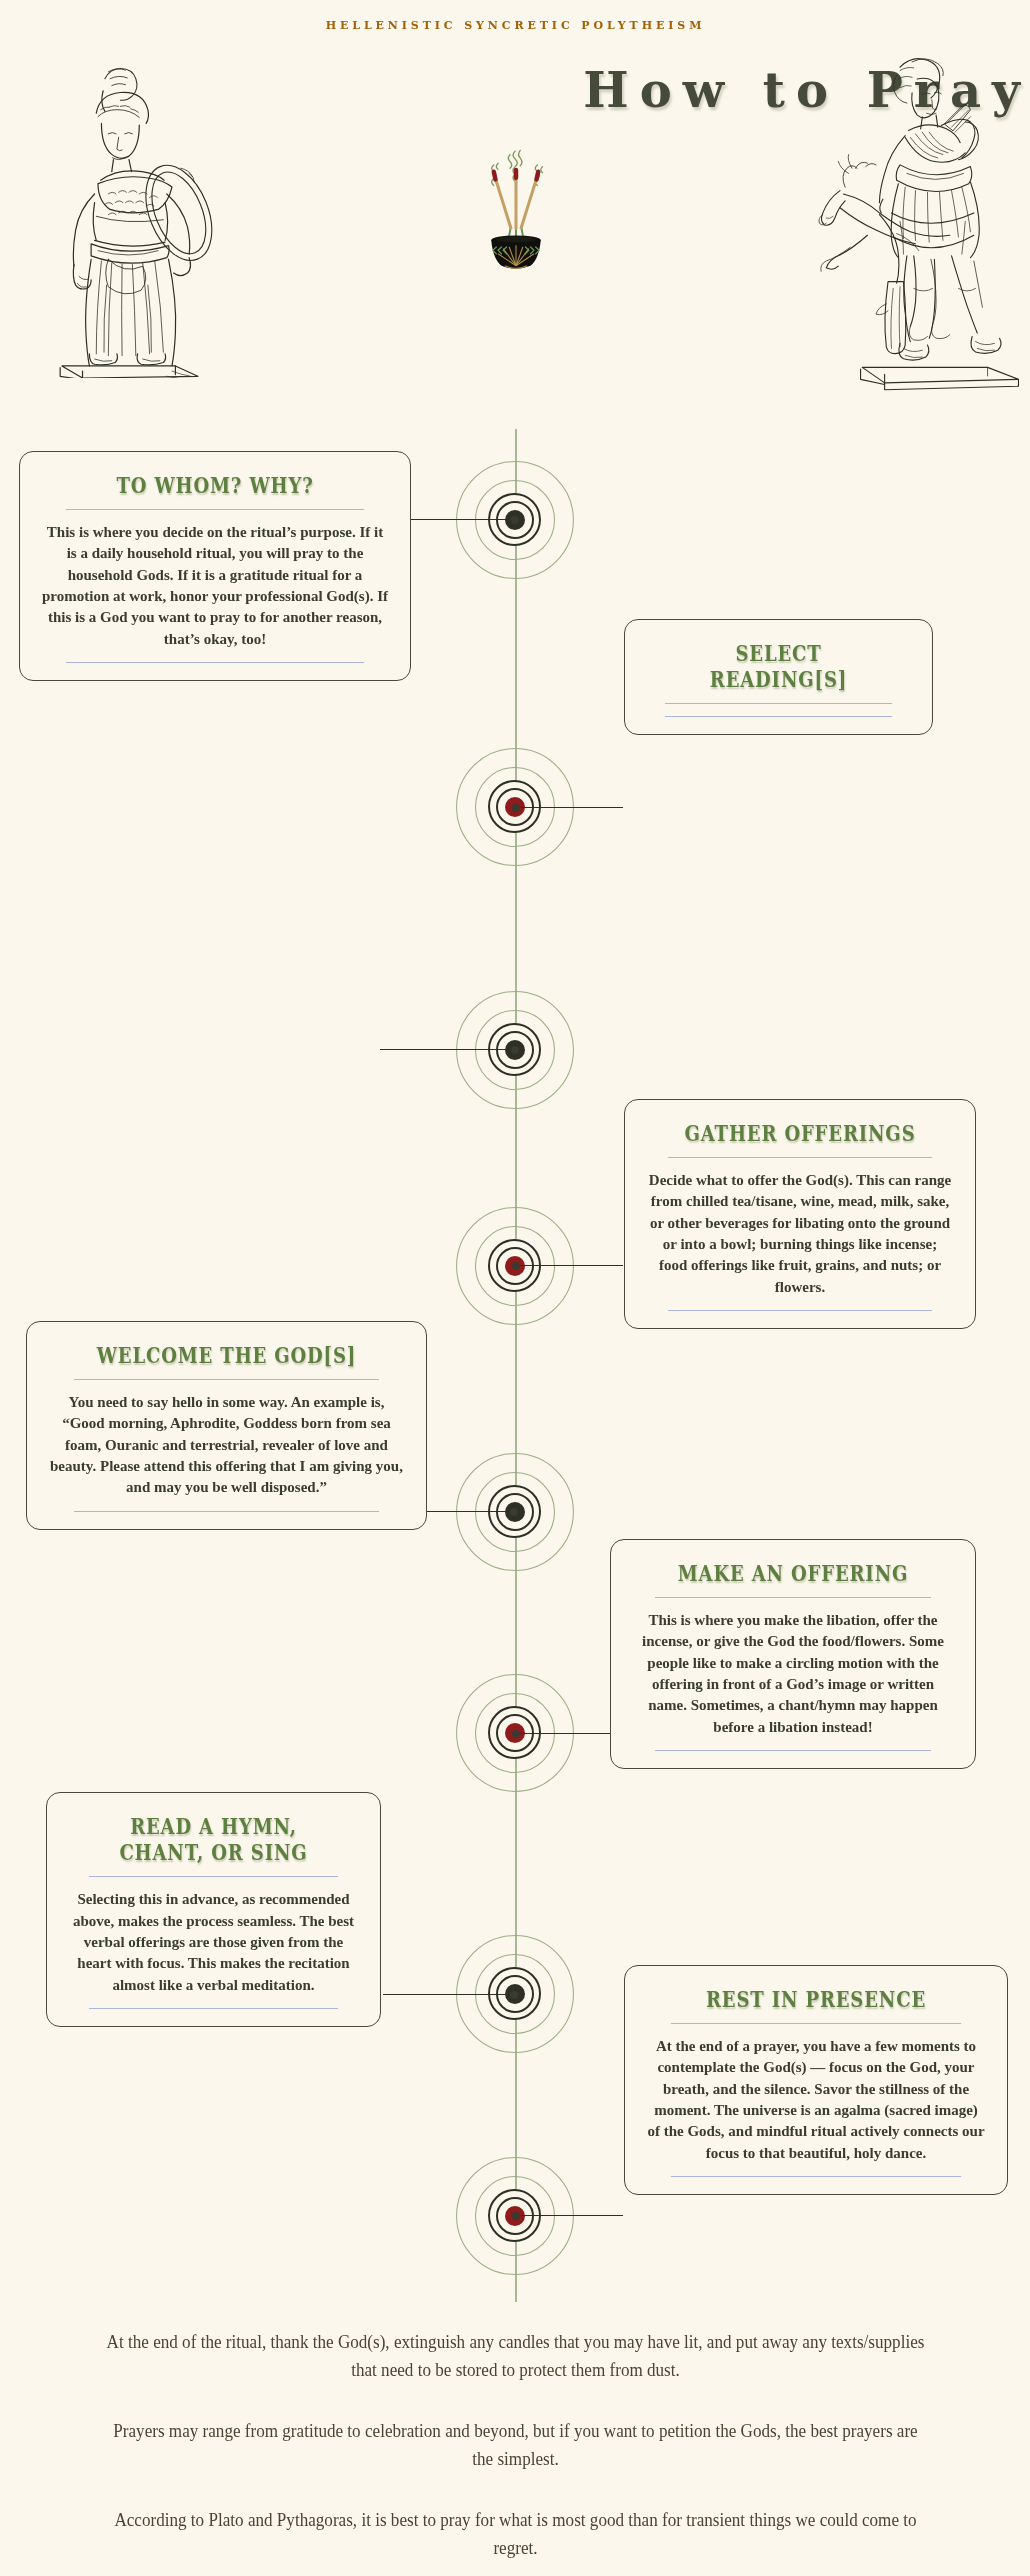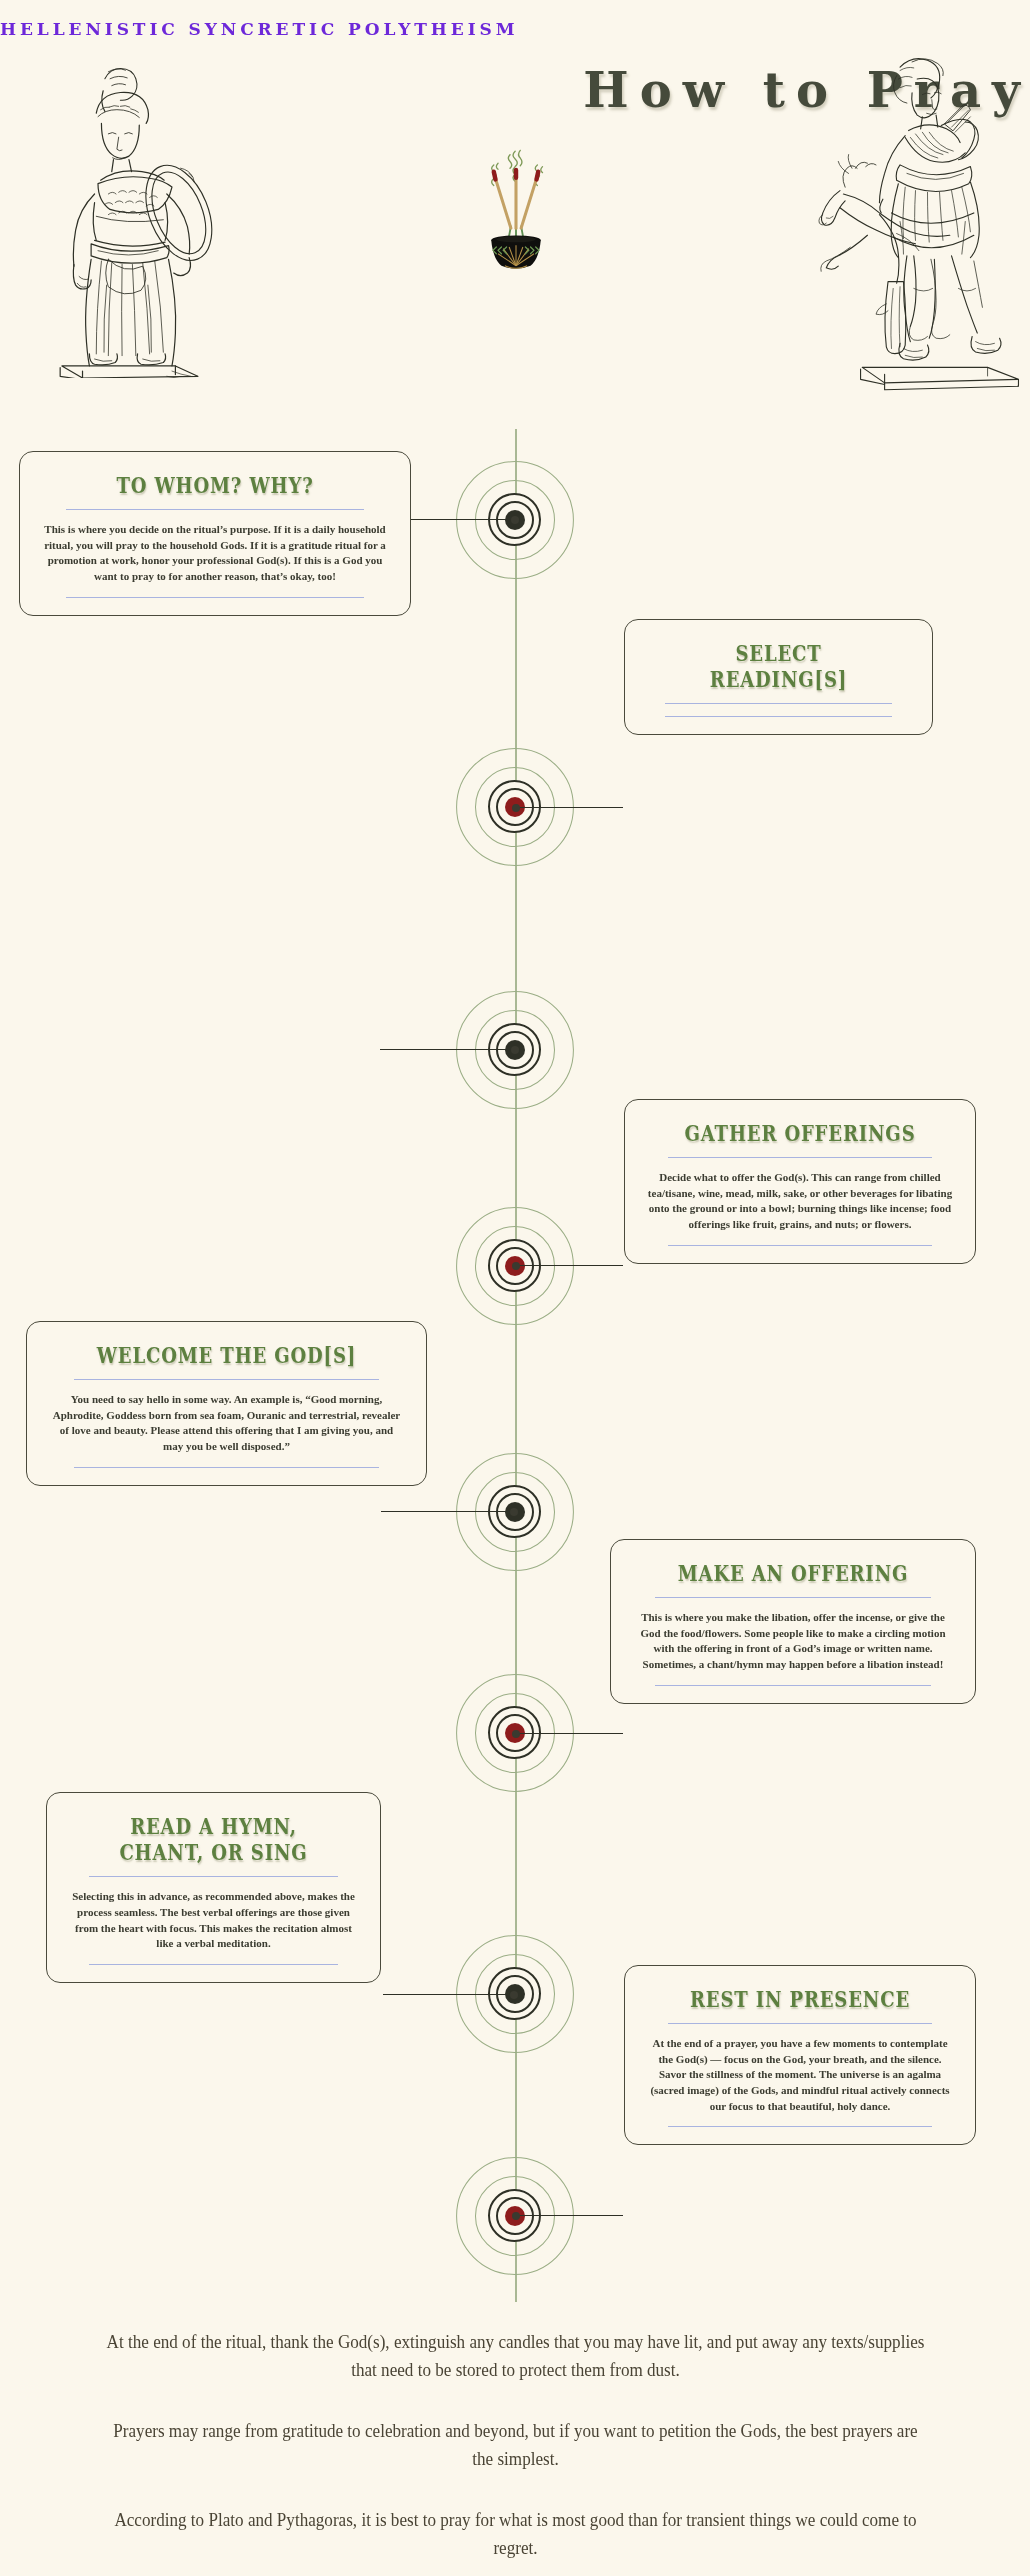--- a/index.html
+++ b/index.html
@@ -21,26 +21,26 @@
 
   
   .header{
     position:relative;
     height:404px;
   }
   .kicker{
     position:absolute;
     top:19px;
     left:0; right:0;
-    text-align:left;
+    text-align:center;
     font-family:"DejaVu Serif", serif;
     font-weight:700;
-    font-size:17px;
+    font-size:11px;
     letter-spacing:3.9px;
-    color:#6d28d9;
+    color:#a16207;
   }
   .title{
     position:absolute;
     top:62px;
     left:0; right:0;
     text-align:right;
     font-family:"DejaVu Serif", serif;
     font-weight:700;
     font-size:48px;
     letter-spacing:11px;
@@ -150,21 +150,21 @@
     height:0;
     border-top:1.4px solid #a9b4e0;
     margin:10.3px auto 12px auto;
     width:86%;
   }
   .rule.bottom{margin:12px auto 0 auto;}
   .card-body{
     text-align:center;
     font-family:"Liberation Serif", serif;
     font-weight:700;
-    font-size:11px;
+    font-size:15px;
     line-height:1.42;
     color:#3b3c31;
   }
 
   
   .footer{
     position:absolute;
     left:60px;
     right:60px;
     top:2328px;
@@ -579,21 +579,21 @@
     <div class="rule bottom"></div>
   </div>
 
   <div class="card" style="left:46px; top:1792px; width:335px;">
     <div class="card-title">READ A HYMN, CHANT, OR SING</div>
     <div class="rule"></div>
     <div class="card-body">Selecting this in advance, as recommended above, makes the process seamless. The best verbal offerings are those given from the heart with focus. This makes the recitation almost like a verbal meditation.</div>
     <div class="rule bottom"></div>
   </div>
 
-  <div class="card" style="left:624px; top:1965px; width:352px;">
+  <div class="card" style="left:624px; top:1965px; width:384px;">
     <div class="card-title">REST IN PRESENCE</div>
     <div class="rule"></div>
     <div class="card-body">At the end of a prayer, you have a few moments to contemplate the God(s) — focus on the God, your breath, and the silence. Savor the stillness of the moment. The universe is an agalma (sacred image) of the Gods, and mindful ritual actively connects our focus to that beautiful, holy dance.</div>
     <div class="rule bottom"></div>
   </div>
 
   <div class="footer">
     <p>At the end of the ritual, thank the God(s), extinguish any candles that you may have lit, and put away any texts/supplies that need to be stored to protect them from dust.</p>
     <p>Prayers may range from gratitude to celebration and beyond, but if you want to petition the Gods, the best prayers are the simplest.</p>
     <p>According to Plato and Pythagoras, it is best to pray for what is most good than for transient things we could come to regret.</p>

